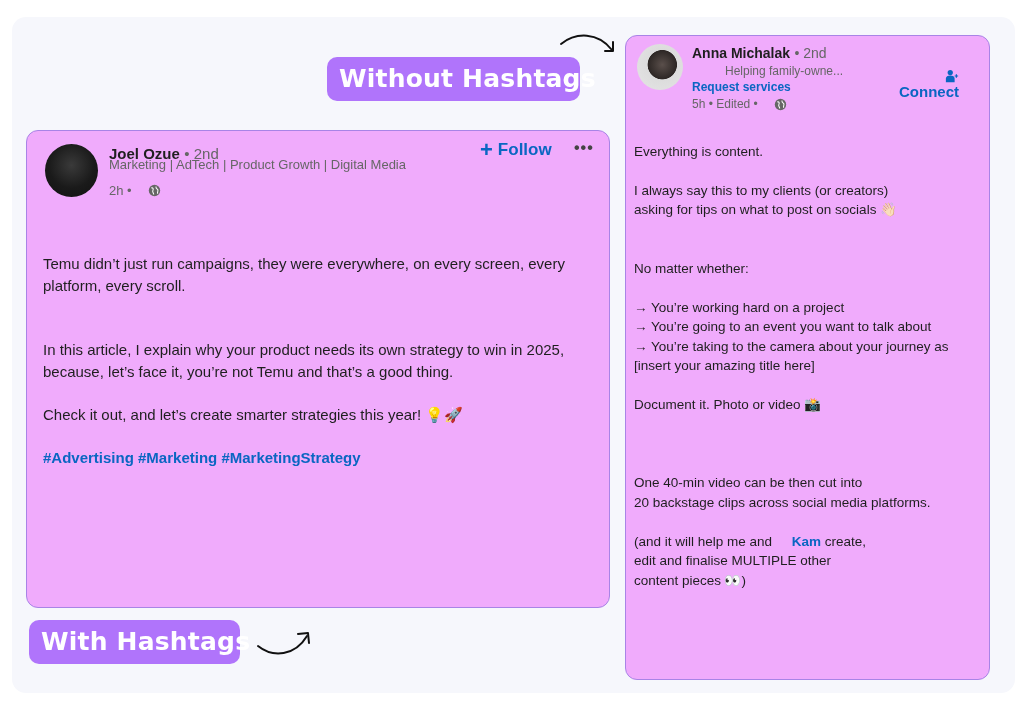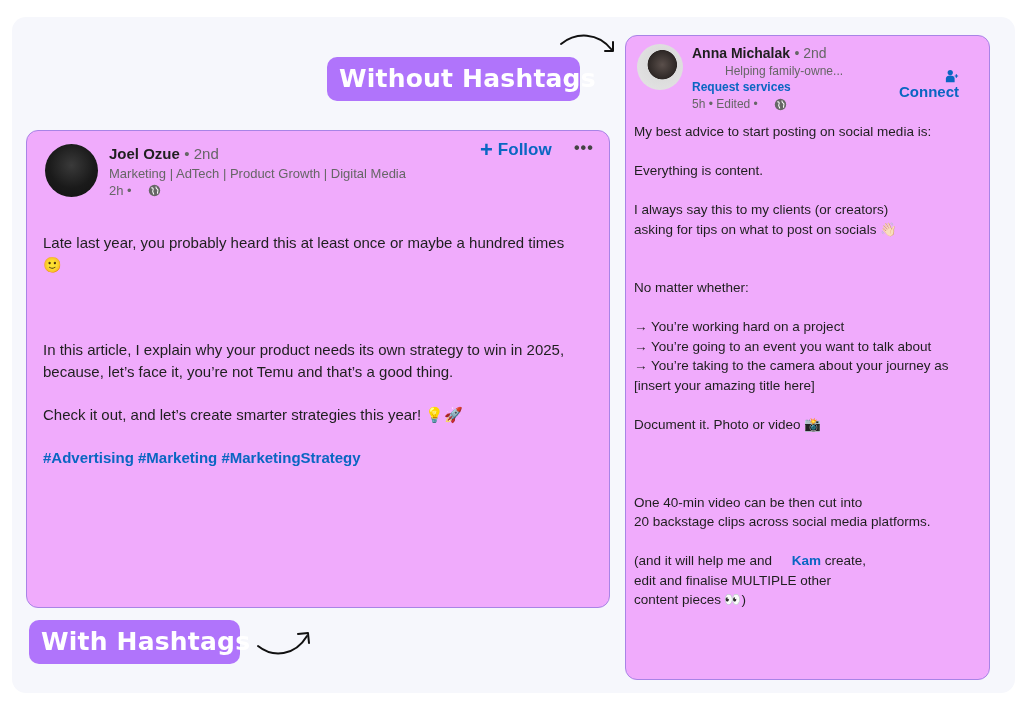--- a/index.html
+++ b/index.html
@@ -41,21 +41,21 @@
 
     .name-row { position: absolute; white-space: nowrap; }
     .joel-name-row { left: 82px; top: 14px; }
     .anna-name-row { left: 66px; top: 8px; }
     .author-name { font-weight: bold; font-size: 15px; color: #1f1f1f; }
     .anna-name-row .author-name { font-size: 14px; }
     .degree { font-size: 15px; color: #666666; }
     .anna-name-row .degree { font-size: 14px; }
 
     .headline { position: absolute; font-size: 13px; color: #666666; white-space: nowrap; }
-    .joel-headline { left: 82px; top: 35px; text-align: center; }
+    .joel-headline { left: 82px; top: 26px; text-align: center; }
     .anna-headline { left: 66px; top: 28px; font-size: 12px; margin-left: 33px; }
 
     .request-link { position: absolute; left: 66px; top: 44px; font-size: 12px; font-weight: bold; color: #0a66c2; white-space: nowrap; }
 
     .meta-row { position: absolute; font-size: 13px; color: #666666; white-space: nowrap; display: flex; align-items: center; gap: 16px; }
     .joel-meta { left: 82px; top: 52px; }
     .anna-meta { left: 66px; top: 61px; font-size: 12px; }
     .globe { display: inline-block; width: 13px; height: 13px; }
 
     .follow-btn {
@@ -114,23 +114,23 @@
     </svg>
   </div>
   <div class="follow-btn">
     <span class="plus-icon">+</span>
     <span>Follow</span>
   </div>
   <div class="more-btn">•••</div>
 
   <div class="body-text joel-body">
     <div class="gap"></div>
-    <div class="para">Late last year, you probably heard this at least once or maybe a hundred times
-🙂</div>
     <div class="gap"></div>
+    <div class="para">Temu didn’t just run campaigns, they were everywhere, on every screen, every
+platform, every scroll.</div>
     <div class="gap"></div>
     <div class="gap"></div>
     <div class="para">In this article, I explain why your product needs its own strategy to win in 2025,
 because, let’s face it, you’re not Temu and that’s a good thing.</div>
     <div class="gap"></div>
     <div class="para">Check it out, and let’s create smarter strategies this year! 💡🚀</div>
     <div class="gap"></div>
     <div class="hashtags">#Advertising #Marketing #MarketingStrategy</div>
   </div>
 </div>
@@ -153,21 +153,20 @@
   <div class="connect-btn">
     <svg class="person-add-icon" viewBox="0 0 16 16">
       <circle cx="6" cy="4" r="3" fill="#0a66c2"></circle>
       <path d="M1 15 L1 11 C1 8.5,3 7.5,6 7.5 C9 7.5,11 8.5,11 11 L11 15 Z" fill="#0a66c2"></path>
       <path d="M13 6 L13 10 M11 8 L15 8" stroke="#0a66c2" stroke-width="1.4"></path>
     </svg>
     <span>Connect</span>
   </div>
 
   <div class="body-text anna-body">
-    <div class="para">My best advice to start posting on social media is:</div>
     <div class="gap"></div>
     <div class="para">Everything is content.</div>
     <div class="gap"></div>
     <div class="para">I always say this to my clients (or creators)
 asking for tips on what to post on socials 👋🏻</div>
     <div class="gap-double"></div>
     <div class="para">No matter whether:</div>
     <div class="gap"></div>
     <div class="para">→ You’re working hard on a project
 → You’re going to an event you want to talk about

